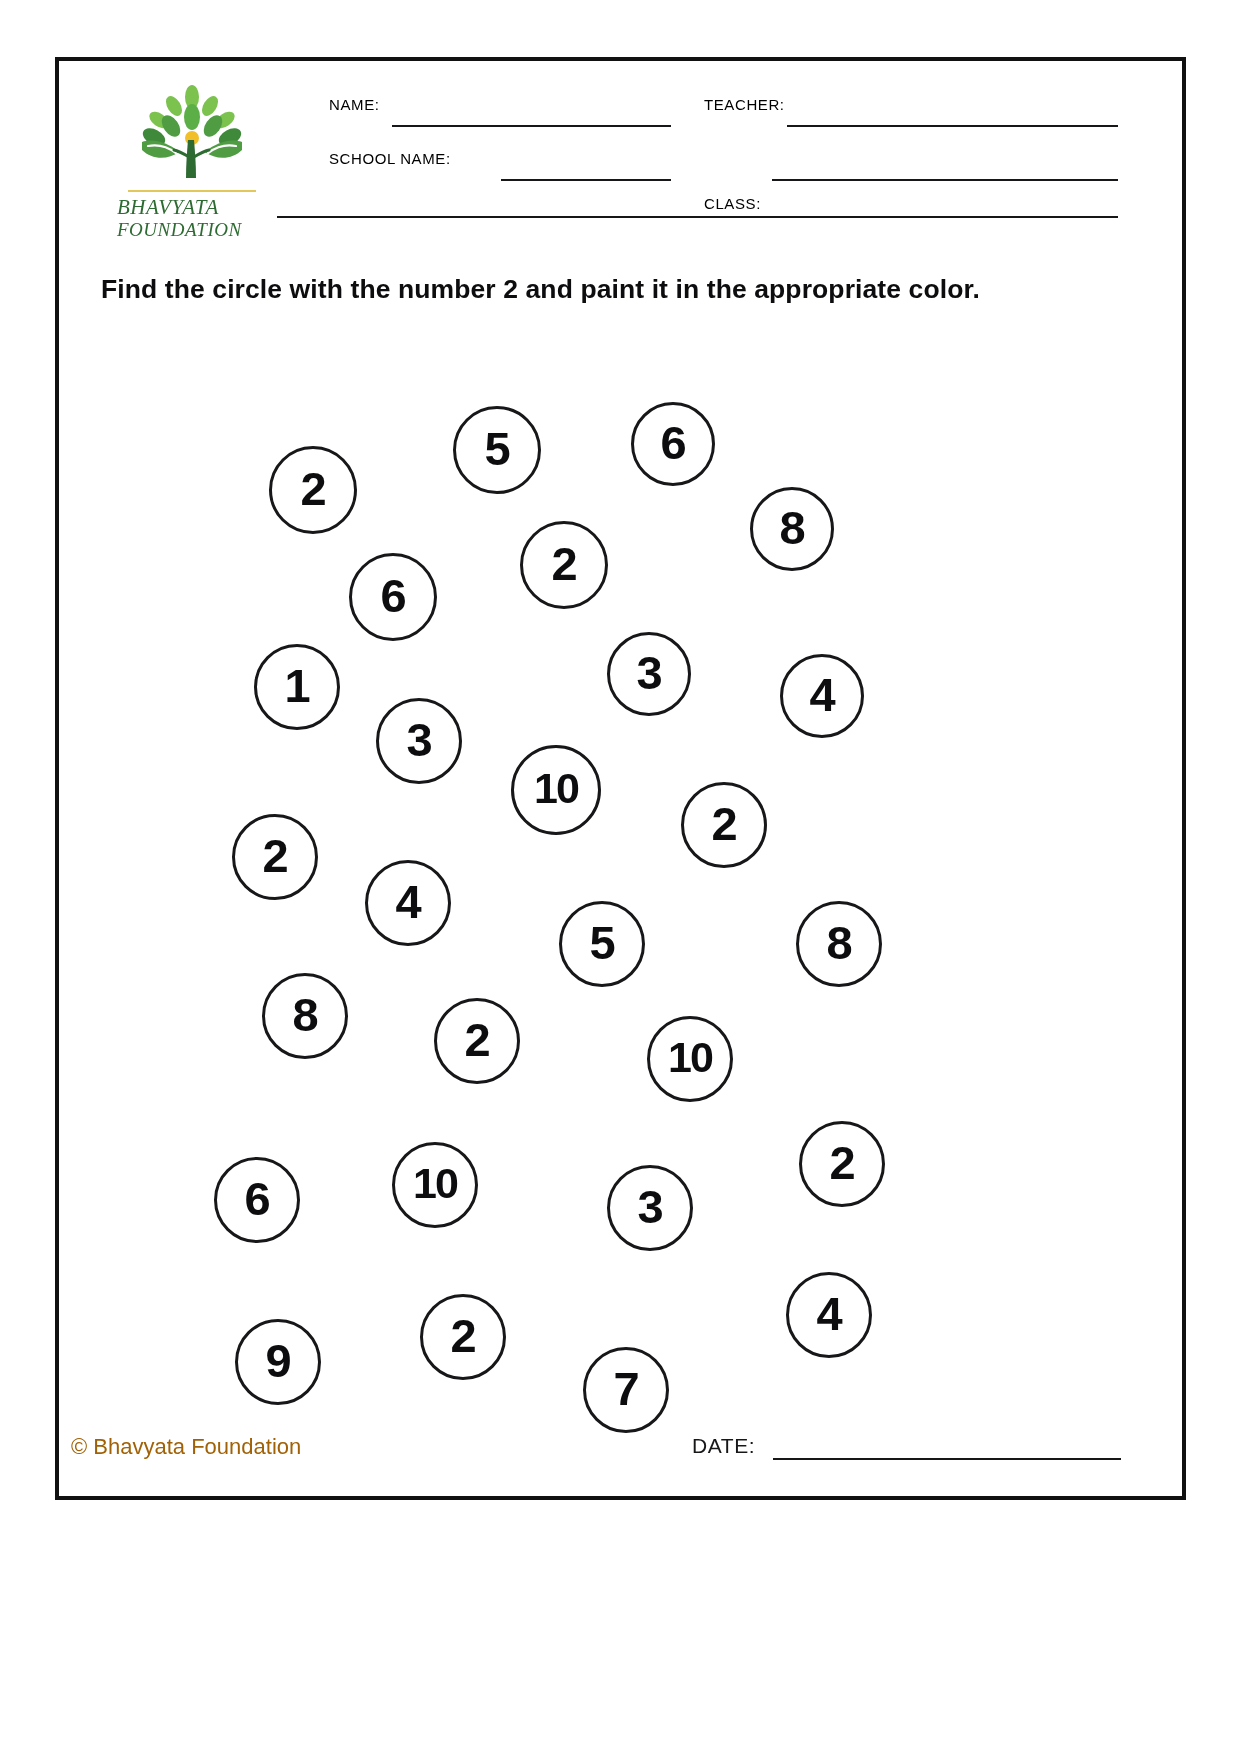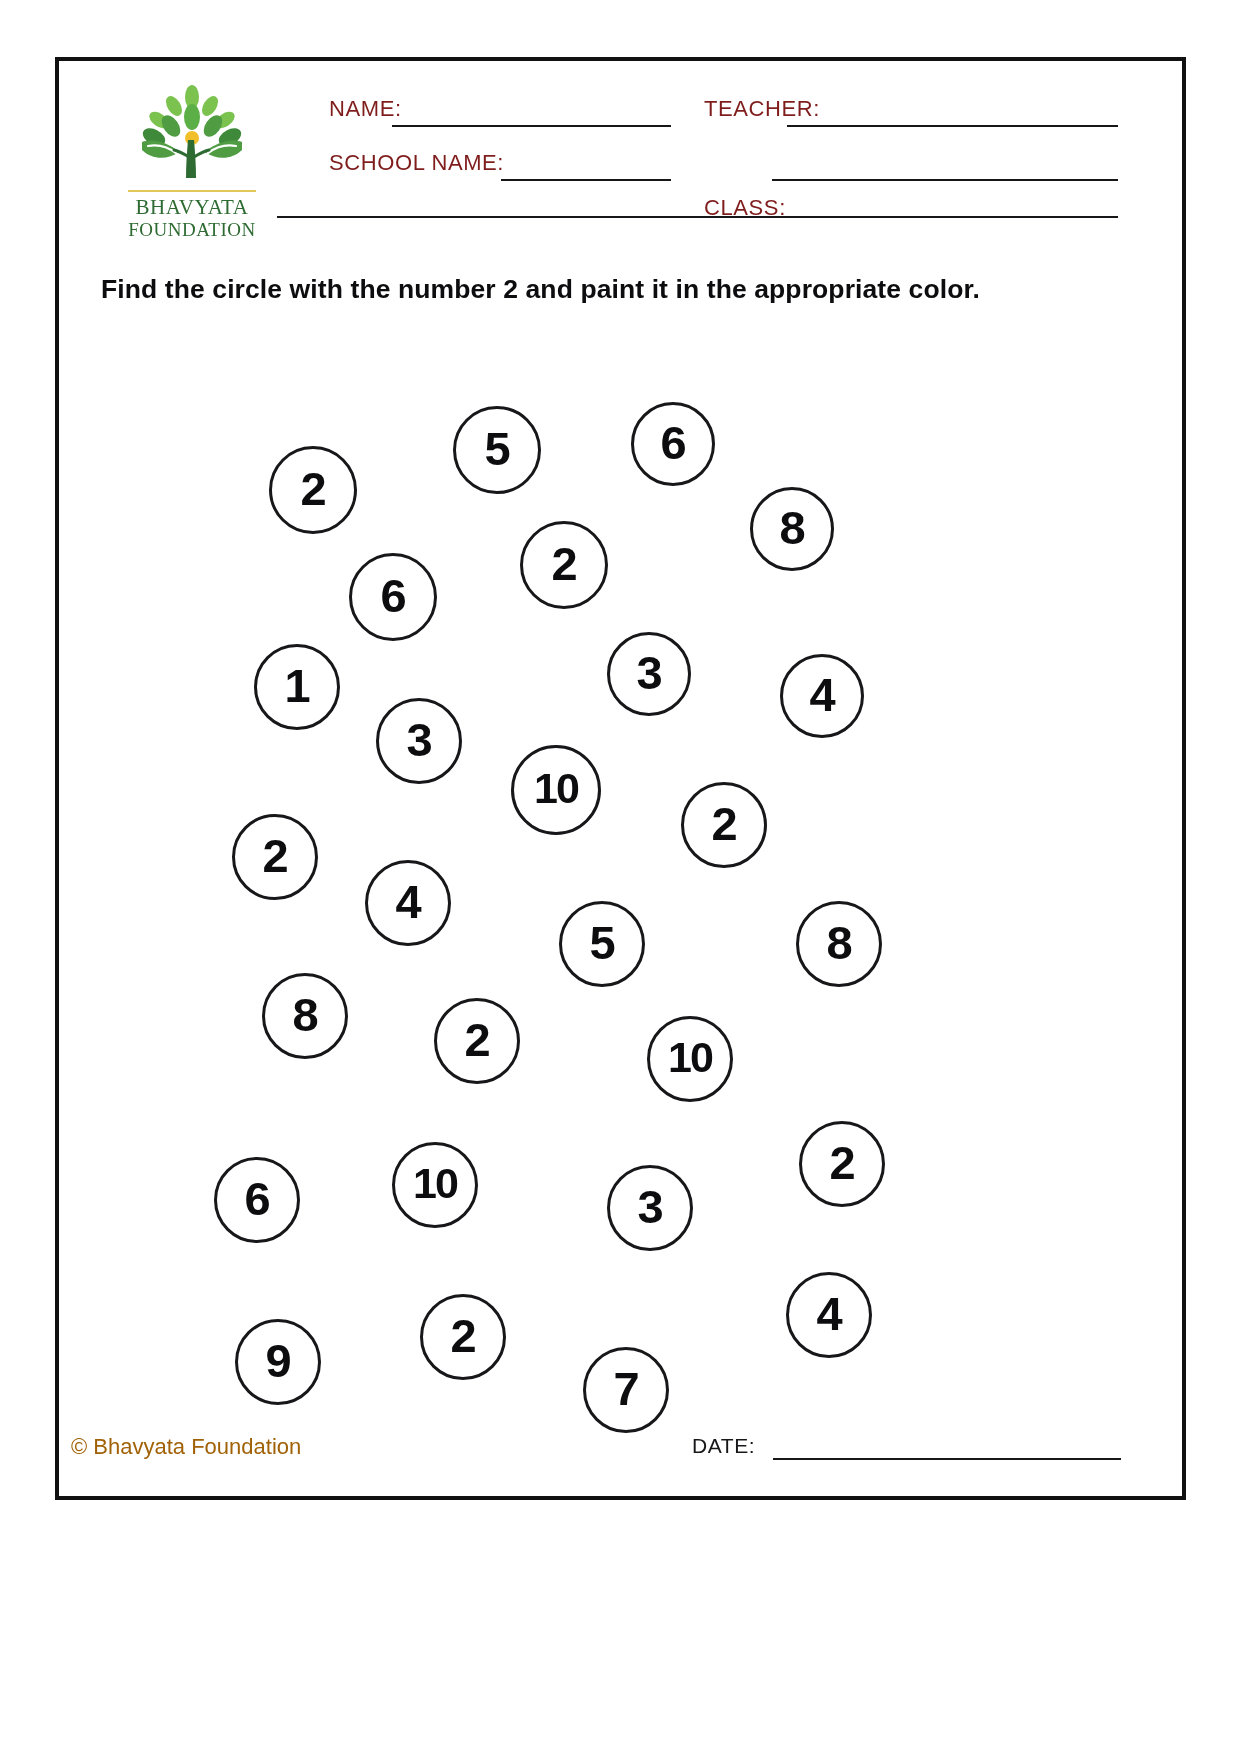--- a/index.html
+++ b/index.html
@@ -41,21 +41,22 @@
     width: 1131px;
     height: 180px;
   }
 
   .logo {
     position: absolute;
     left: 58px;
     top: 23px;
     width: 150px;
     height: 160px;
-    text-align: center;
+    text-align: left;
+    font-style: italic;
   }
   .logo-mark {
     width: 116px;
     height: 104px;
     margin: 0 auto;
     display: block;
   }
   .logo-rule {
     width: 128px;
     height: 2px;
@@ -74,24 +75,24 @@
     font-family: "Liberation Serif", serif;
     font-size: 19px;
     letter-spacing: 0.5px;
     color: #2e6b32;
     line-height: 1.12;
     white-space: nowrap;
   }
 
   .field {
     position: absolute;
-    font-size: 22px;
+    font-size: 15px;
     font-weight: 500;
     letter-spacing: 0.6px;
-    color: #7f1d1d;
+    color: #000000;
     white-space: nowrap;
   }
 
   .rule {
     position: absolute;
     height: 2px;
     background: #17171a;
   }
 
   

